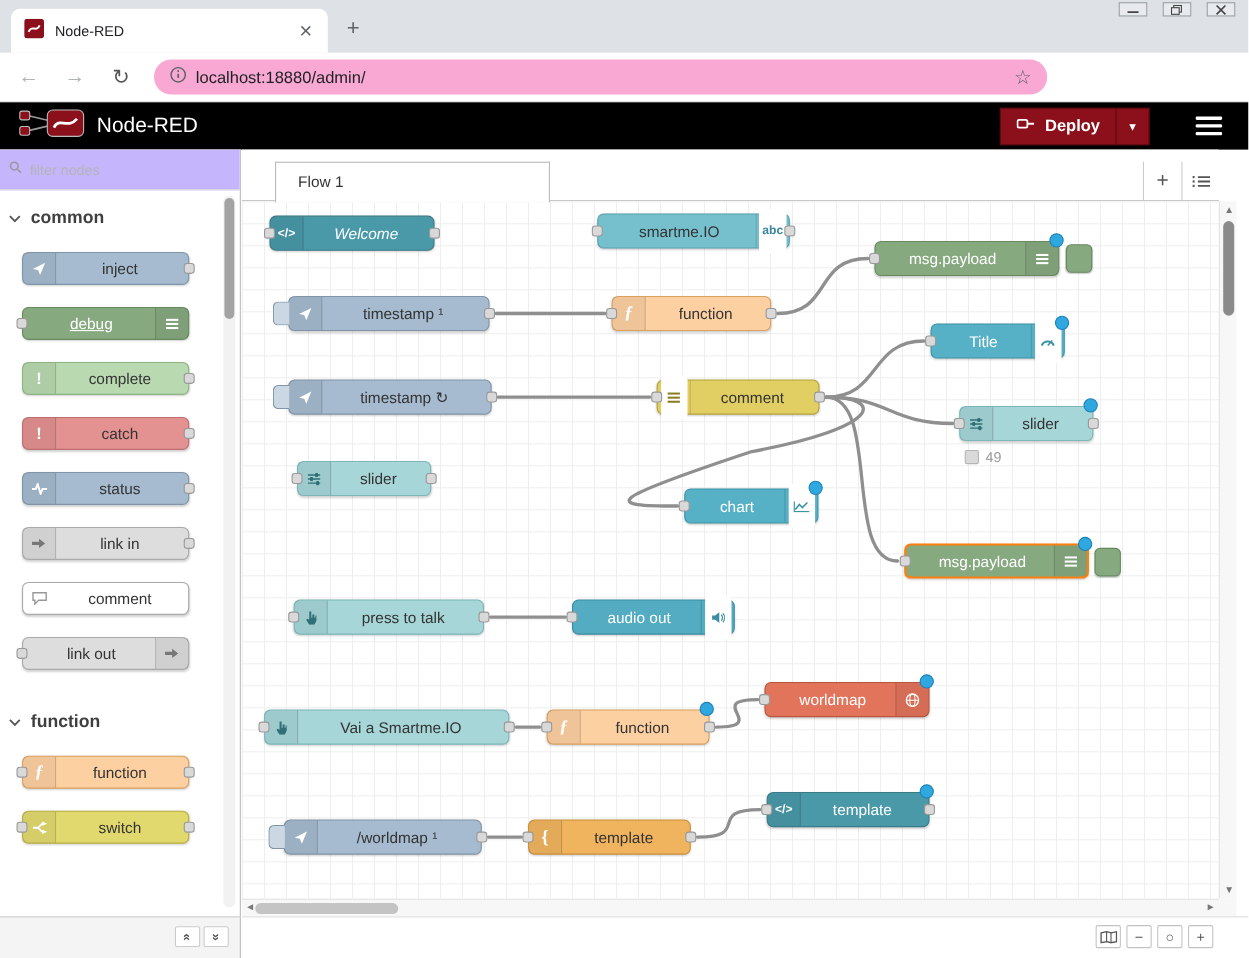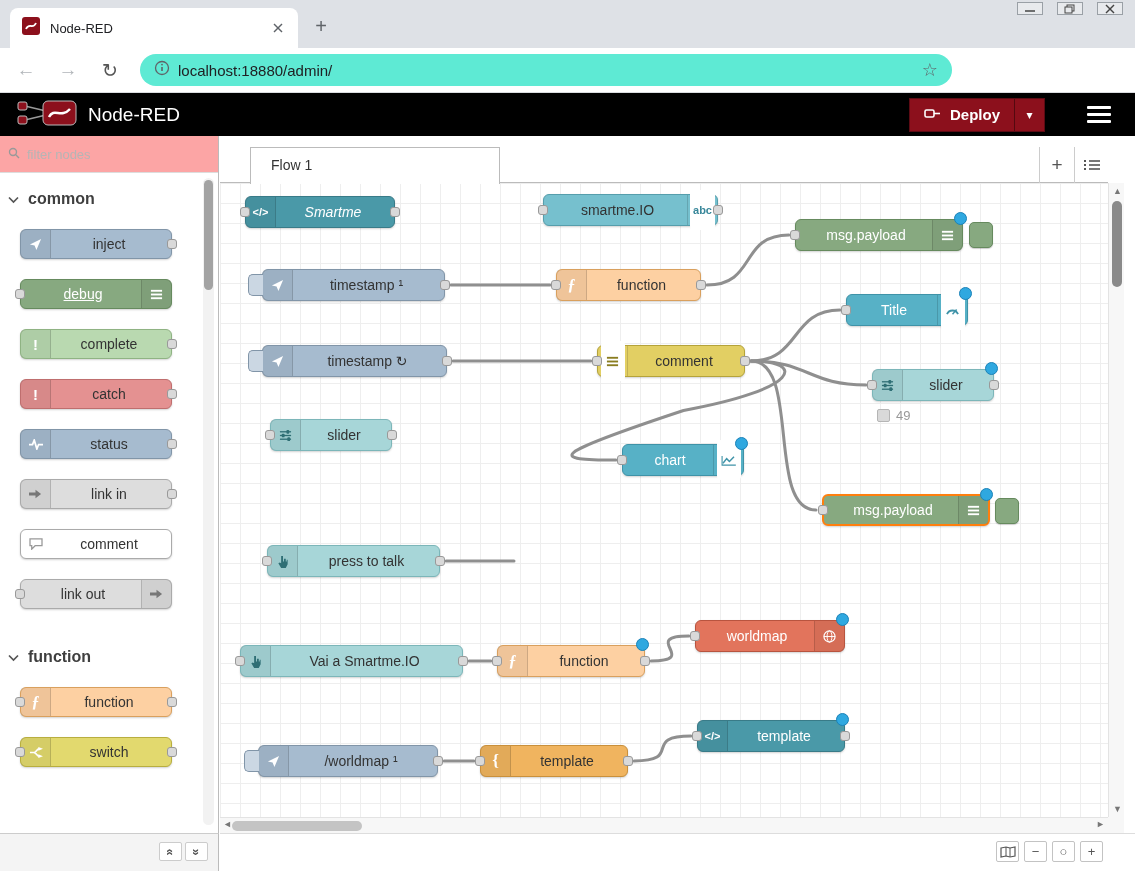--- a/index.html
+++ b/index.html
@@ -12,36 +12,36 @@
   .win-controls{position:absolute;right:12px;top:2px;display:flex;gap:14px;}
   .winbtn{width:26px;height:13px;border:1px solid #9aa0a6;display:flex;align-items:center;justify-content:center;background:#e8eaed;}
   .btab{position:absolute;left:10px;top:8px;width:288px;height:40px;background:#fff;border-radius:8px 8px 0 0;display:flex;align-items:center;padding:0 12px;}
   .tab-title{margin-left:10px;font-size:13px;color:#202124;flex:1;}
   .tab-close{width:16px;height:16px;display:flex;align-items:center;justify-content:center;}
   .newtab{position:absolute;left:308px;top:13px;font-size:20px;color:#5f6368;width:26px;height:26px;display:flex;align-items:center;justify-content:center;}
   .addrbar{left:0;top:48px;width:1135px;height:45px;background:#fff;border-bottom:1px solid #dadce0;display:flex;align-items:center;padding:0 14px;}
   .nav-ic{font-size:19px;margin-right:18px;width:24px;text-align:center;}
   .nav-back,.nav-fwd{color:#b0b4b8;}
   .nav-reload{color:#555;}
-  .urlpill{width:812px;height:32px;background:#5eead4;border-radius:16px;display:flex;align-items:center;padding:0 14px;}
+  .urlpill{width:812px;height:32px;background:#f9a8d4;border-radius:16px;display:flex;align-items:center;padding:0 14px;}
   .url-text{font-size:15px;color:#202124;margin-left:8px;flex:1;}
   .star{font-size:18px;color:#5f6368;}
 
   
   .nrheader{left:0;top:93px;width:1135px;height:43px;background:#000;display:flex;align-items:center;padding-left:16px;}
   .nrtitle{color:#fff;font-size:19px;margin-left:10px;font-weight:400;}
   .deploy{margin-left:auto;height:34px;background:var(--accent,#8C101C);border:1px solid #5c0b14;display:flex;align-items:center;color:#fff;cursor:pointer;}
   .deploy-main{display:flex;align-items:center;padding:0 14px;gap:9px;font-size:15px;font-weight:bold;}
   .deploy-caret{width:30px;height:100%;border-left:1px solid rgba(0,0,0,0.4);display:flex;align-items:center;justify-content:center;font-size:12px;}
   .hamburger{margin:0 24px 0 42px;display:flex;flex-direction:column;gap:4px;cursor:pointer;}
   .hamburger span{display:block;width:24px;height:3px;background:#fff;border-radius:1px;}
 
   
   .palette{left:0;top:136px;width:219px;height:697px;background:#fff;border-right:1px solid #bbb;overflow:hidden;}
-  .pal-search{position:absolute;top:0;left:0;right:0;height:37px;border-bottom:1px solid #ddd;display:flex;align-items:center;padding:0 8px;background:#fca5a5;}
+  .pal-search{position:absolute;top:0;left:0;right:0;height:37px;border-bottom:1px solid #ddd;display:flex;align-items:center;padding:0 8px;background:#c4b5fd;}
   .pal-search input{border:none;outline:none;font-size:13px;color:#555;width:150px;margin-left:7px;background:transparent;}
   .pal-search input::placeholder{color:#b5b5b5;}
   .pal-body{position:absolute;top:37px;left:0;right:16px;bottom:0;}
   .pal-sec{display:flex;align-items:center;gap:9px;padding:17px 6px 15px 8px;color:#3f3f3f;font-size:16px;font-weight:bold;}
   .pal-items{padding:6px 0 2px 0;}
   .pal-scroll{position:absolute;top:42px;right:4px;width:11px;bottom:8px;background:#f2f2f2;border-radius:6px;}
   .pal-thumb{position:absolute;top:2px;left:1px;width:9px;height:110px;background:#a3a3a3;border-radius:5px;}
   .pal-footer{left:0;top:833px;width:219px;height:38px;background:#f4f4f4;border-top:1px solid #ccc;border-right:1px solid #bbb;}
   .pal-foot-btns{position:absolute;right:10px;top:8px;display:flex;gap:3px;}
   .foot-btn{width:23px;height:19px;border:1px solid #ccc;background:#fff;color:#555;display:flex;align-items:center;justify-content:center;font-size:12px;font-weight:bold;border-radius:2px;}
@@ -348,21 +348,21 @@
         <path d="M249,478 C299,478 221,478 271,478" class="wire"></path>
         <path d="M431,478 C481,478 419,453 469,453" class="wire"></path>
         <path d="M224,578 C274,578 204,578 254,578" class="wire"></path>
         <path d="M414,578 C464,578 421,553 471,553" class="wire"></path>
       </svg>
     <div id="canvas-nodes" class="abs" style="left:0;top:0;right:0;bottom:0;">
         <div class="node italic" style="background: rgb(74, 153, 168); border-color: rgb(57, 123, 136); color: rgb(255, 255, 255); left: 25px; top: 13px; width: 150px;">
           <span class="n-icon left shaded" style="color: rgb(255, 255, 255);">
             <span class="glyph-code">&lt;/&gt;</span>
           </span>
-          <span class="label" style="padding-left: 26px;">Smartme</span>
+          <span class="label" style="padding-left: 26px;">Welcome</span>
           <span class="port left"></span>
           <span class="port right"></span>
         </div>
         <div class="node" style="background: rgb(118, 192, 206); border-color: rgb(86, 158, 172); color: rgb(51, 51, 51); left: 323px; top: 11px; width: 175px;">
           <span class="n-icon right" style="color: rgb(56, 135, 154);">
             <span class="iconbox">
               <span class="glyph-abc">abc</span>
             </span>
           </span>
           <span class="label" style="padding-right: 26px;">smartme.IO</span>
@@ -515,20 +515,32 @@
         <div class="node" style="background: rgb(167, 214, 216); border-color: rgb(124, 182, 185); color: rgb(51, 51, 51); left: 47px; top: 362px; width: 173px;">
           <span class="n-icon left shaded" style="color: rgb(47, 111, 117);">
             <svg viewBox="0 0 12 14" width="12" height="13">
               <path fill="currentColor" d="M4 1 h2 v6 h1 V4 h2 v3 h1 V5 h1 v5 l-2 4 H4 L1 9 l1.5-1 L4 9 Z"></path>
             </svg>
           </span>
           <span class="label" style="padding-left: 26px;">press to talk</span>
           <span class="port left"></span>
           <span class="port right"></span>
         </div>
+        <div class="node" style="background: rgb(83, 172, 193); border-color: rgb(59, 141, 161); color: rgb(255, 255, 255); left: 300px; top: 362px; width: 148px;">
+          <span class="n-icon right" style="color: rgb(59, 141, 161);">
+            <span class="iconbox">
+              <svg viewBox="0 0 14 14" width="13" height="13">
+                <path fill="currentColor" d="M1.5 9 v-4 h3 l4 -3.2 v10.4 l-4 -3.2 z"></path>
+                <path fill="none" stroke="currentColor" stroke-width="1.2" d="M10.5 4 a5 5 0 0 1 0 6 M12 2.5 a7 7 0 0 1 0 9"></path>
+              </svg>
+            </span>
+          </span>
+          <span class="label" style="padding-right: 26px;">audio out</span>
+          <span class="port left"></span>
+        </div>
         <div class="node" style="background: rgb(167, 214, 216); border-color: rgb(124, 182, 185); color: rgb(51, 51, 51); left: 20px; top: 462px; width: 223px;">
           <span class="n-icon left shaded" style="color: rgb(47, 111, 117);">
             <svg viewBox="0 0 12 14" width="12" height="13">
               <path fill="currentColor" d="M4 1 h2 v6 h1 V4 h2 v3 h1 V5 h1 v5 l-2 4 H4 L1 9 l1.5-1 L4 9 Z"></path>
             </svg>
           </span>
           <span class="label" style="padding-left: 26px;">Vai a Smartme.IO</span>
           <span class="port left"></span>
           <span class="port right"></span>
         </div>

